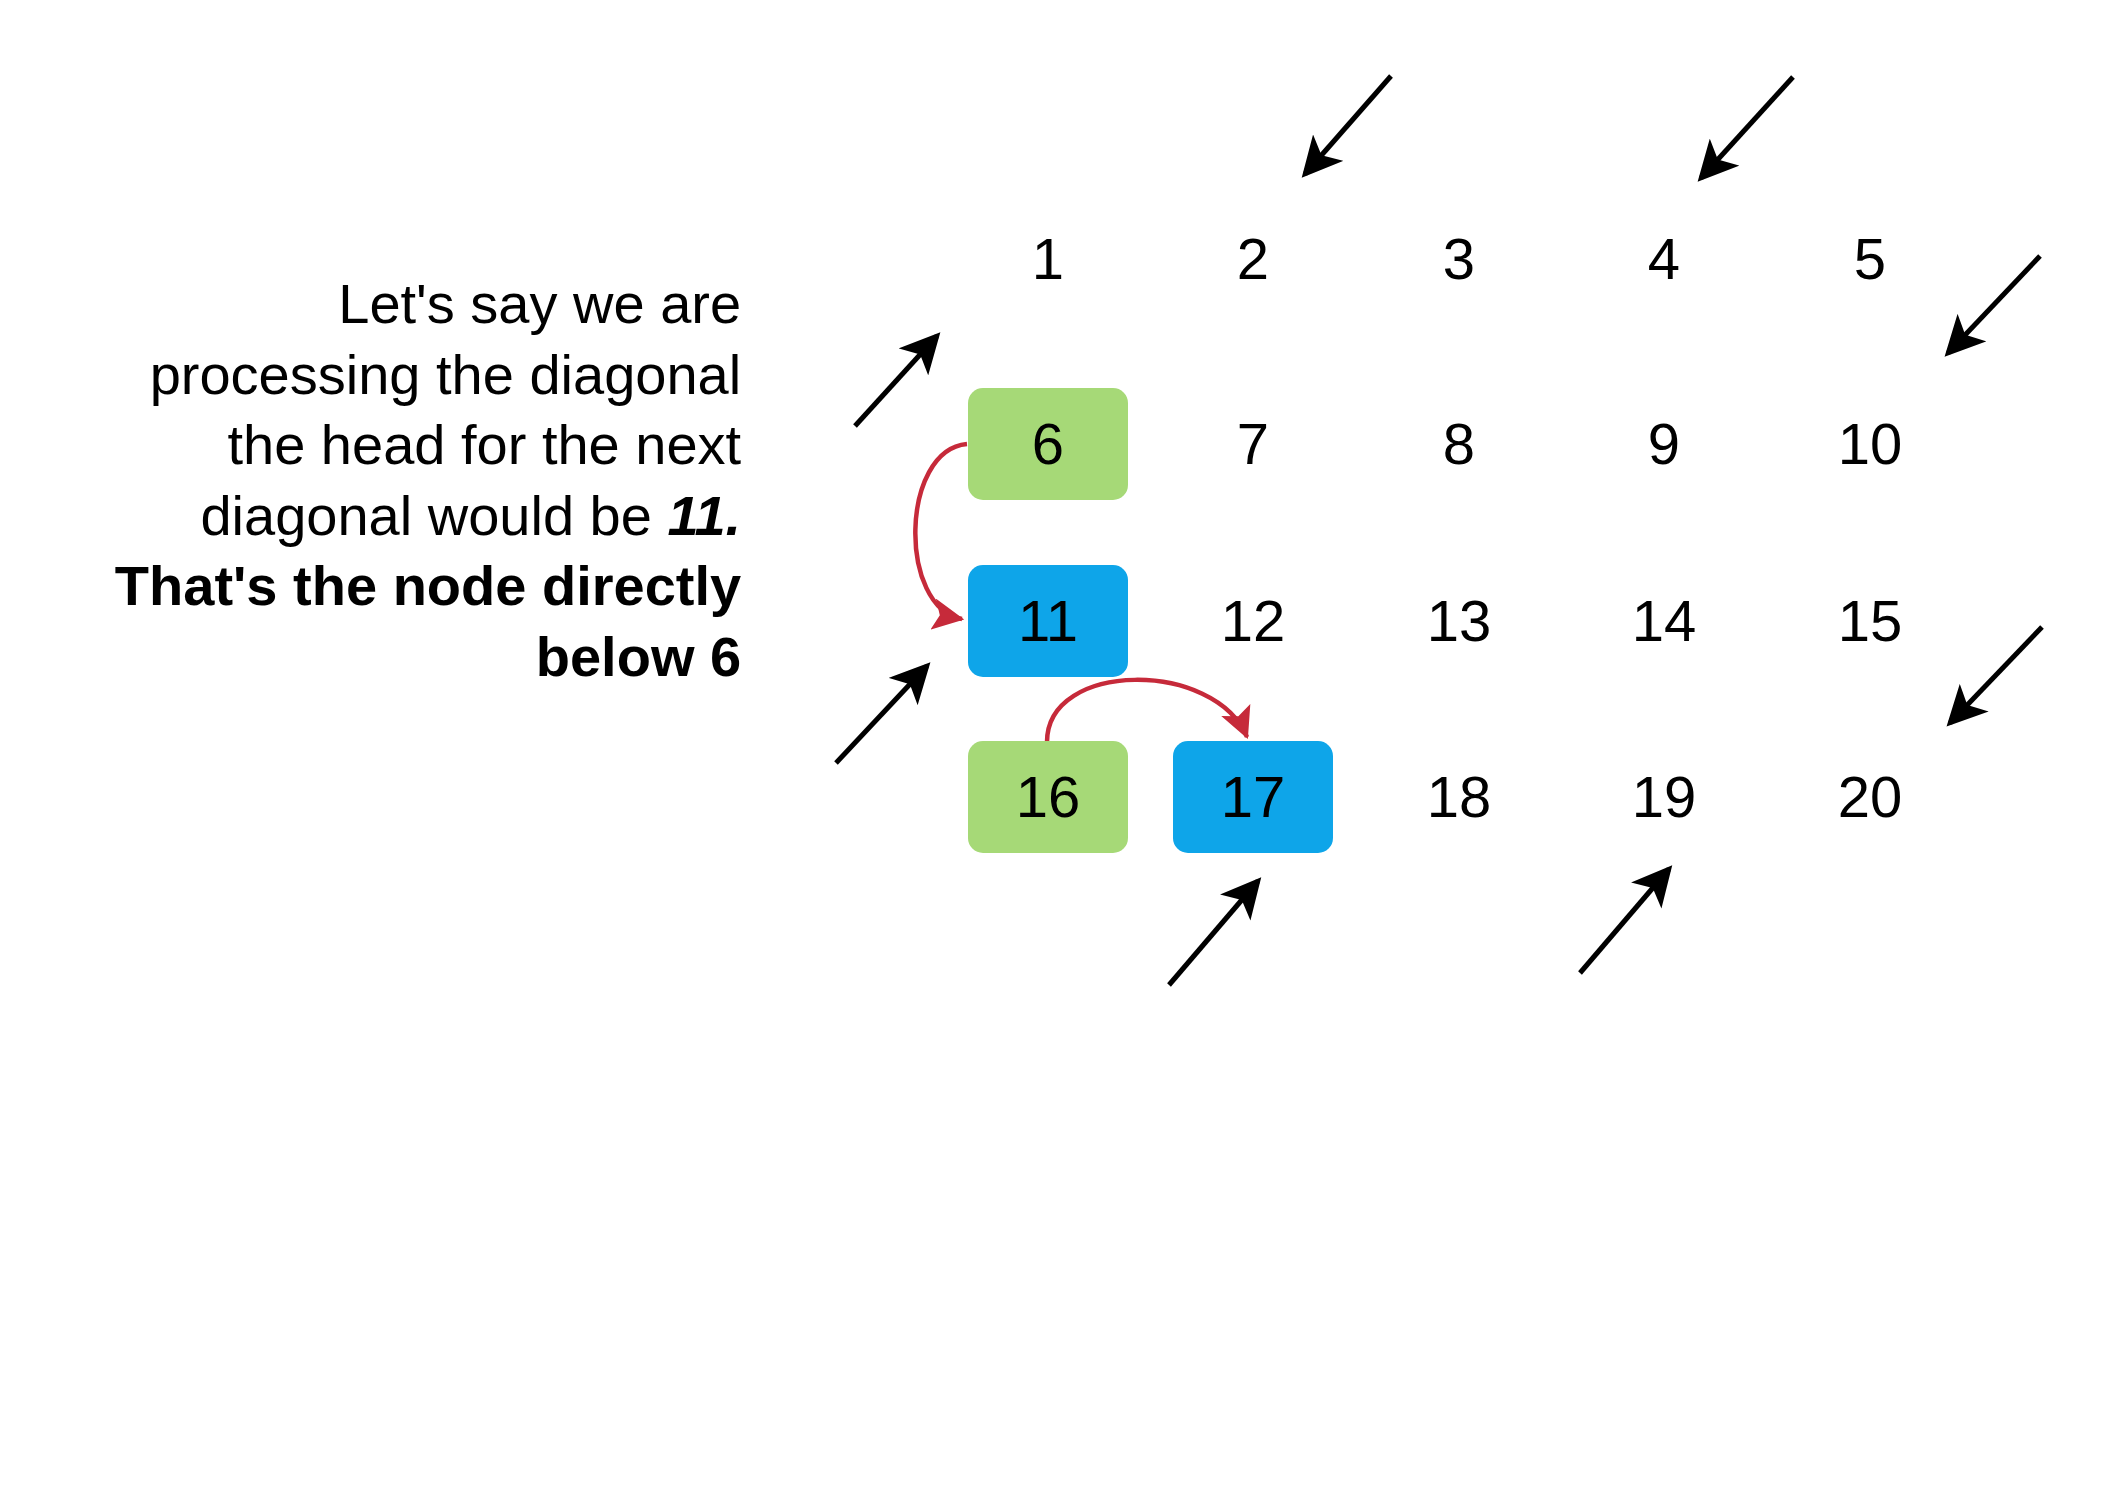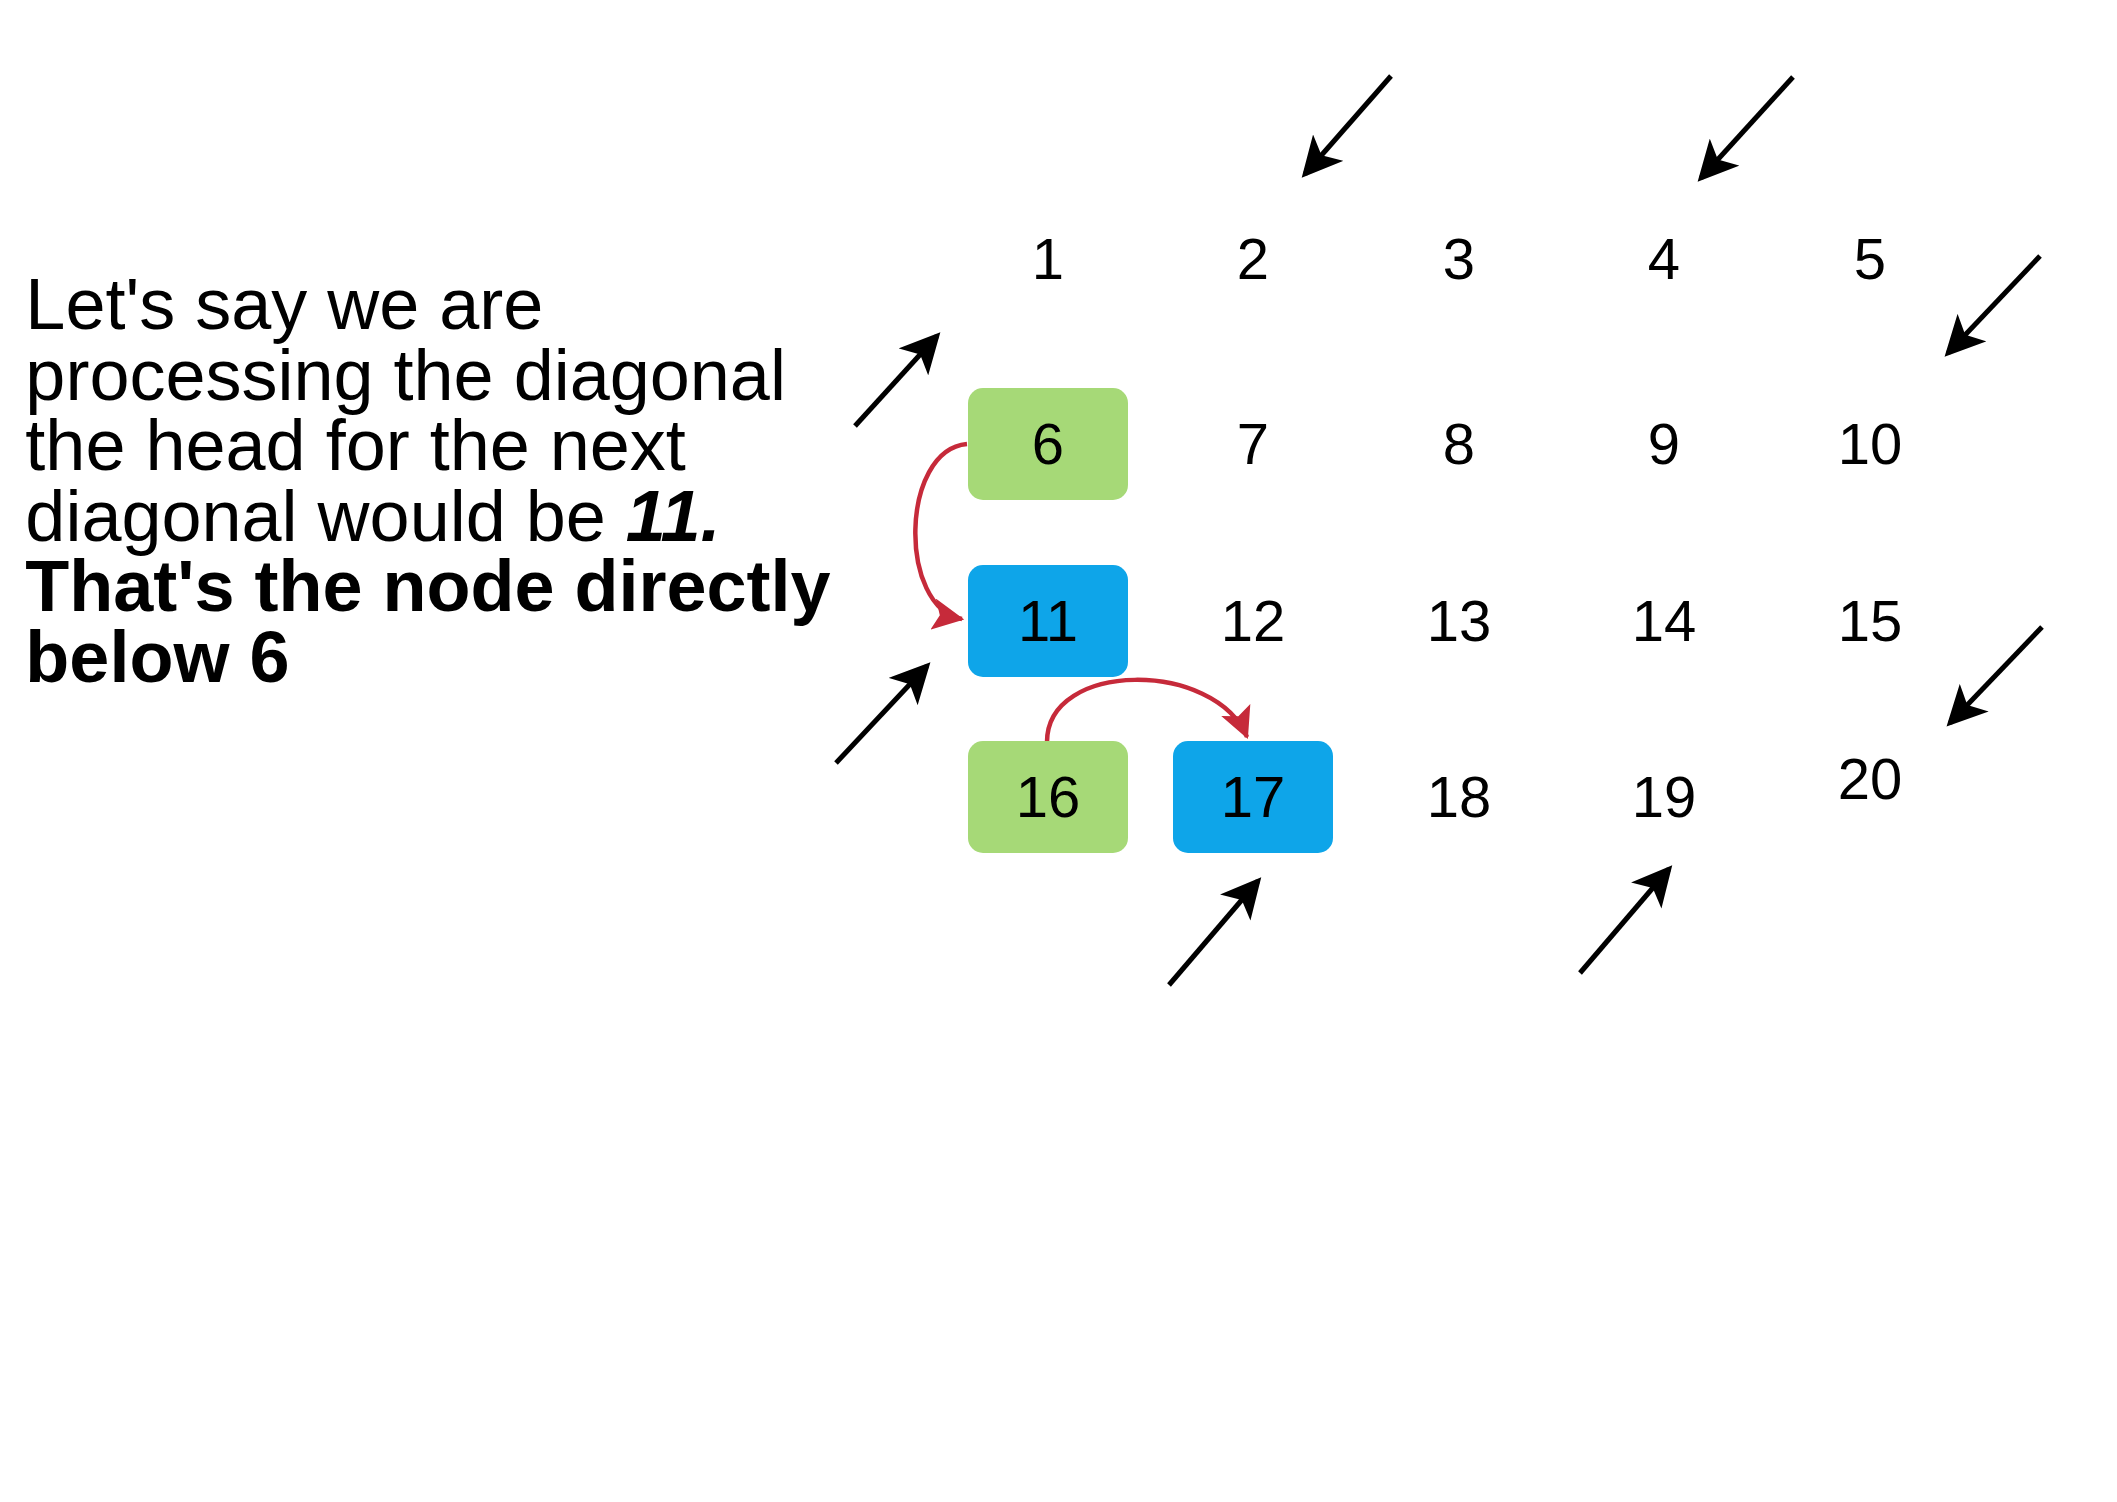--- a/index.html
+++ b/index.html
@@ -5,21 +5,21 @@
   html, body { margin: 0; padding: 0; background: #ffffff; }
   body { width: 2117px; height: 1502px; position: relative; overflow: hidden;
          font-family: "Liberation Sans", sans-serif; color: #000; }
   .canvas { position: absolute; left: 0; top: 0; width: 2117px; height: 1502px; }
   svg.overlay { position: absolute; left: 0; top: 0; width: 2117px; height: 1502px; pointer-events: none; }
   .cell { position: absolute; width: 160px; height: 112px; margin-left: -80px; margin-top: -56px;
           display: flex; align-items: center; justify-content: center;
           font-size: 58px; line-height: 1; border-radius: 15px; }
   .cell.green { background: #a6d977; }
   .cell.blue { background: #0ea5e9; }
-  .note { position: absolute; text-align: left; font-size: 72px; line-height: 70.5px; white-space: nowrap; }
+  .note { position: absolute; text-align: right; font-size: 56px; line-height: 70.5px; white-space: nowrap; }
   .note .line { display: block; }
   .b { font-weight: bold; font-style: italic; }
   .bi { font-weight: bold; }
 </style>
 </head>
 <body>
 
 <div class="canvas">
 
   <svg class="overlay" viewBox="0 0 2117 1502">
@@ -61,21 +61,21 @@
     <div class="cell blue" style="left:1048px;top:621px">11</div>
     <div class="cell" style="left:1253px;top:621px">12</div>
     <div class="cell" style="left:1459px;top:621px">13</div>
     <div class="cell" style="left:1664px;top:621px">14</div>
     <div class="cell" style="left:1870px;top:621px">15</div>
 
     <div class="cell green" style="left:1048px;top:797px">16</div>
     <div class="cell blue" style="left:1253px;top:797px">17</div>
     <div class="cell" style="left:1459px;top:797px">18</div>
     <div class="cell" style="left:1664px;top:797px">19</div>
-    <div class="cell" style="left:1870px;top:779px">20</div>
+    <div class="cell" style="left:1870px;top:797px">20</div>
   </div>
 
   <div class="note" style="left:428px;top:269px;transform:translateX(-50%);">
     <span class="line">Let's say we are</span>
     <span class="line">processing the diagonal</span>
     <span class="line">the head for the next</span>
     <span class="line"><span>diagonal would be </span><span class="b">11.</span></span>
     <span class="line bi">That's the node directly</span>
     <span class="line bi">below 6</span>
   </div>

